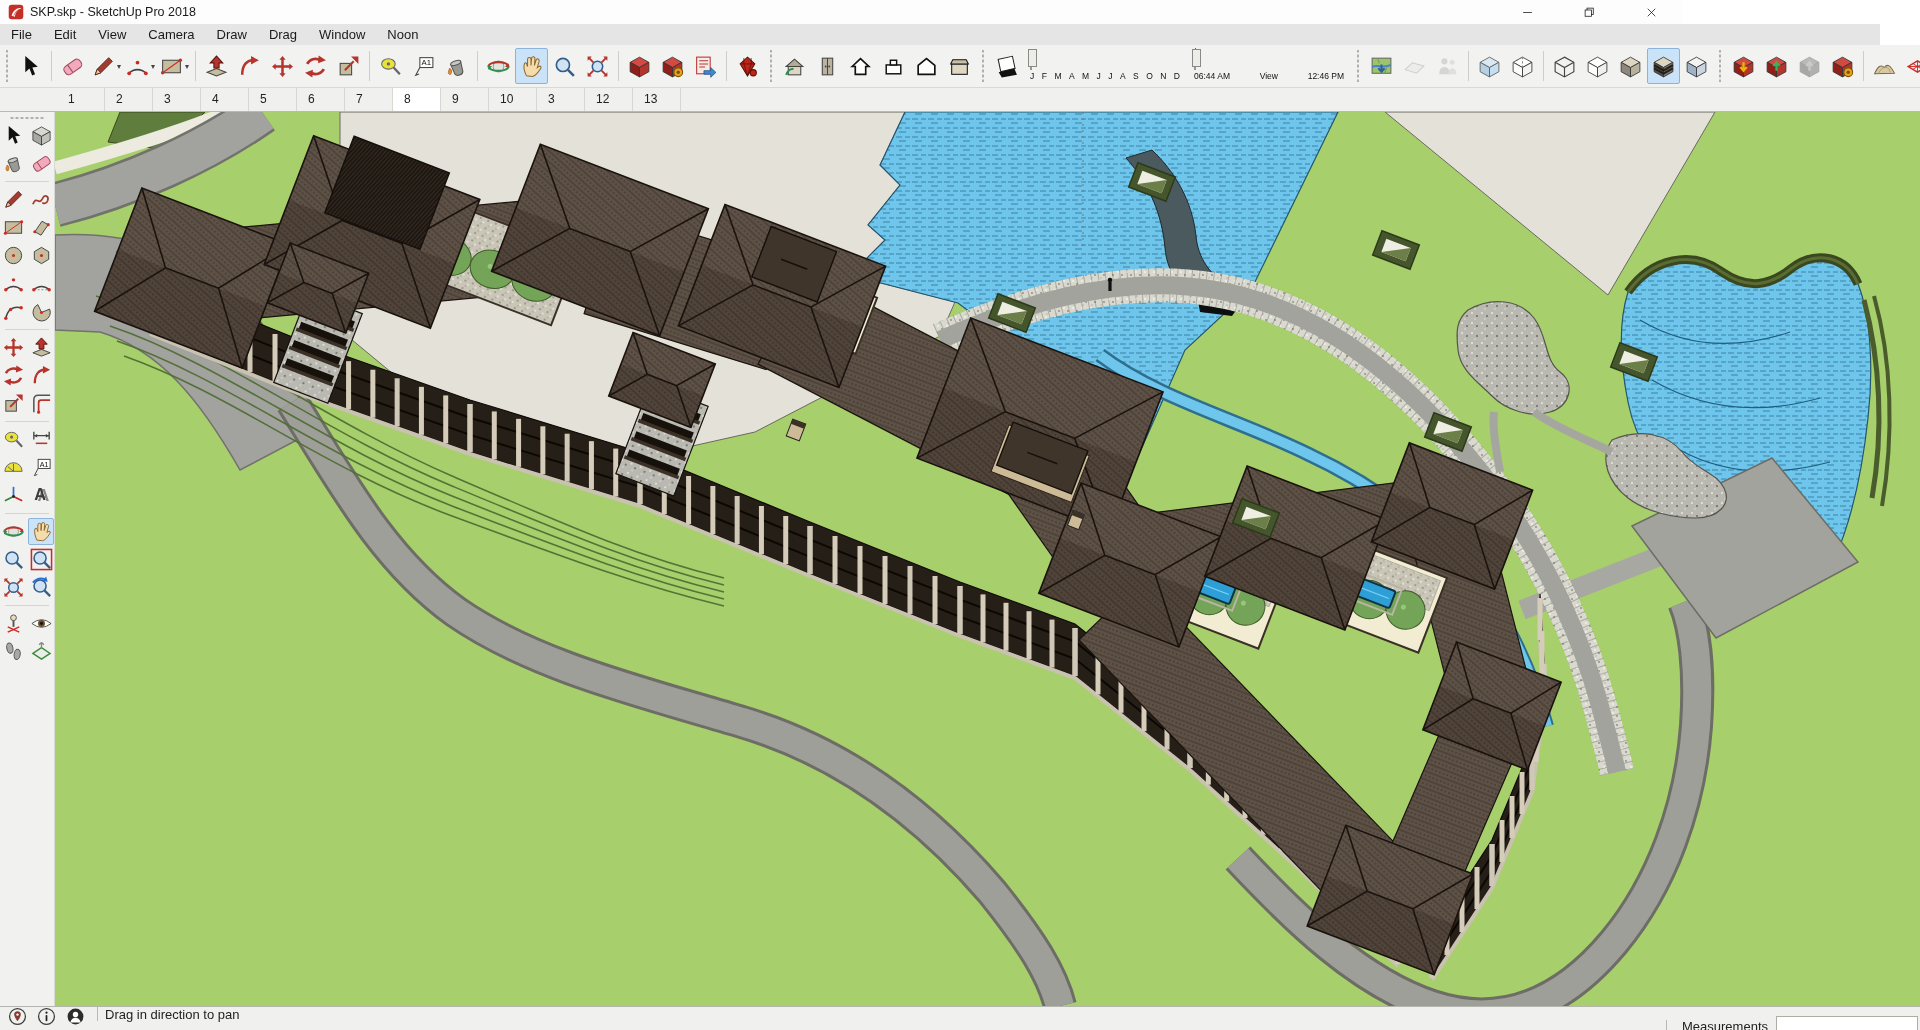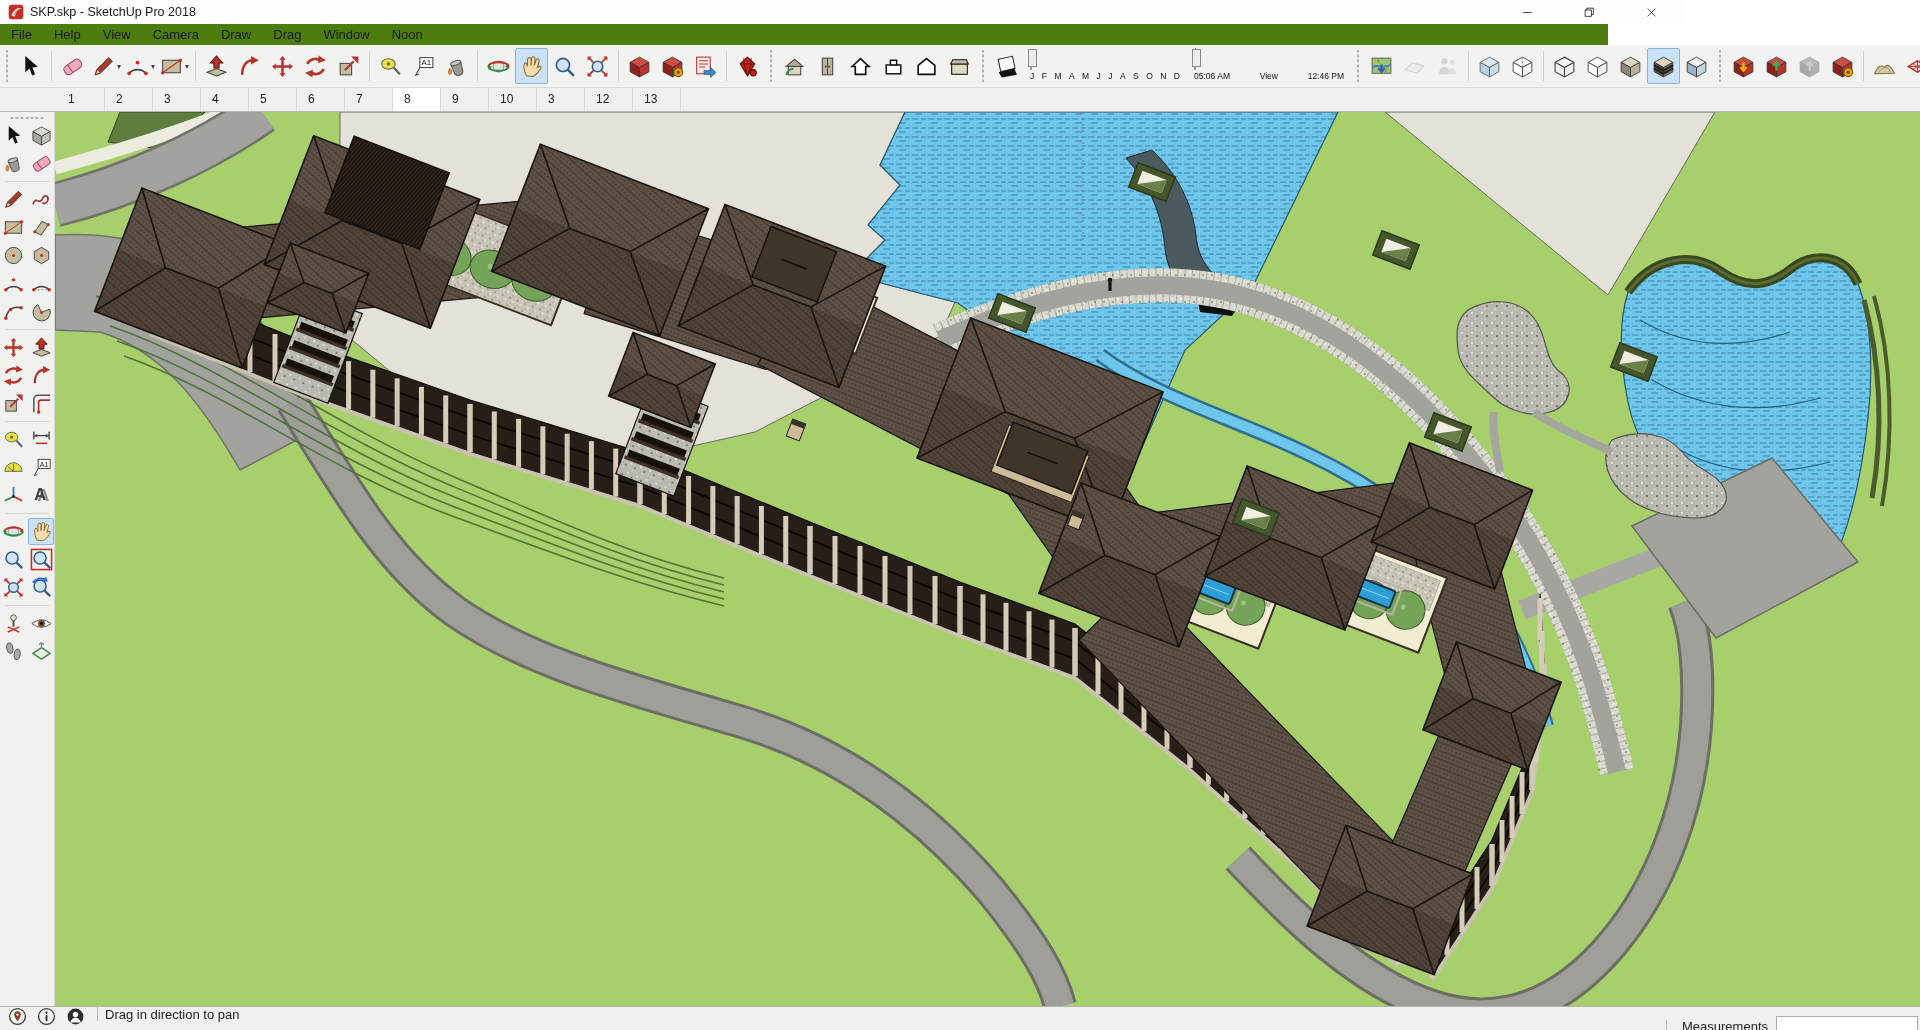--- a/index.html
+++ b/index.html
@@ -8,21 +8,21 @@
        -webkit-font-smoothing:antialiased}
   
   #titlebar{position:absolute;left:0;top:0;width:1682px;height:24px;background:#fdfdfd;
             display:flex;align-items:center}
   #app-logo{width:16px;height:16px;margin:0 6px 0 8px}
   #title-text{font-size:12.5px}
   #win-controls{margin-left:auto;display:flex;height:24px}
   .wbtn{width:62px;height:24px;display:flex;align-items:center;justify-content:center}
   .wbtn svg{width:15px;height:15px}
   
-  #menubar{position:absolute;left:0;top:24px;width:1608px;height:21px;background:#4d7c0f;
+  #menubar{position:absolute;left:0;top:24px;width:1880px;height:21px;background:#e5e5e5;
            display:flex;align-items:center;font-size:13px}
   .menu-item{padding:0 11px;height:21px;line-height:21px}
   
   #toolbar{position:absolute;left:0;top:45px;width:1920px;height:43px;background:#f2f2f0;
            border-bottom:1px solid #d9d9d5;display:flex;align-items:center;box-sizing:border-box;overflow:hidden}
   .tbtn{min-width:29px;height:34px;display:inline-flex;align-items:center;justify-content:center;
         border:1px solid transparent;border-radius:2px;flex:0 0 auto;background:transparent;padding:0 1px}
   .tbtn .ig{width:25px;height:25px}
   .tbtn.active{background:#cbe3f9;border-color:#8ab4dc}
   .tbtn.disabled .ig{filter:grayscale(1) opacity(.4)}
@@ -97,21 +97,21 @@
     <div class="wbtn">
       <svg viewBox="0 0 24 24">
           <path d="M6 6 L18 18 M18 6 L6 18" stroke="#111" stroke-width="1.2"></path>
         </svg>
     </div>
   </div>
 </div>
 
 <div id="menubar">
   <span class="menu-item">File</span>
-  <span class="menu-item">Help</span>
+  <span class="menu-item">Edit</span>
   <span class="menu-item">View</span>
   <span class="menu-item">Camera</span>
   <span class="menu-item">Draw</span>
   <span class="menu-item">Drag</span>
   <span class="menu-item">Window</span>
   <span class="menu-item">Noon</span>
 </div>
 
 <div id="toolbar">
   <span id="tb-left" style="display:flex;align-items:center">
@@ -337,21 +337,21 @@
           <span>N</span>
           <span>D</span>
         </span>
     </span>
     <span class="shadow-sl">
       <span class="track" id="time-track">
         <span class="noon-tick"></span>
         <span class="thumb" id="time-thumb" style="left: calc(35% - 3px);"></span>
       </span>
       <span class="labels">
-        <span>05:06 AM</span>
+        <span>06:44 AM</span>
         <span>View</span>
         <span>12:46 PM</span>
       </span>
     </span>
   </span>
   <span id="tb-right" style="display:flex;align-items:center">
       <span class="grip"></span>
       <span class="tbtn">
         <svg class="ig" viewBox="0 0 24 24">
           <rect x="3" y="4" width="18" height="14.5" fill="#9cc46a" stroke="#666"></rect>

